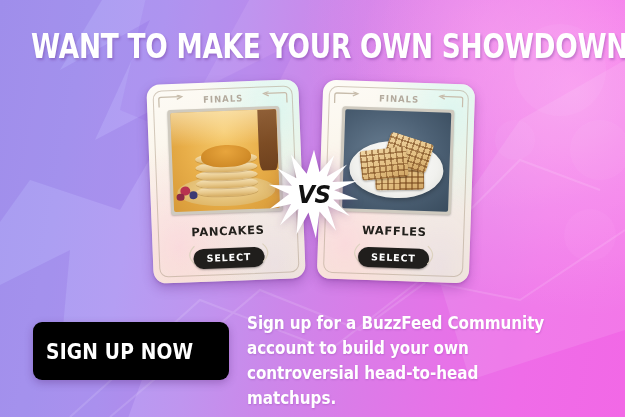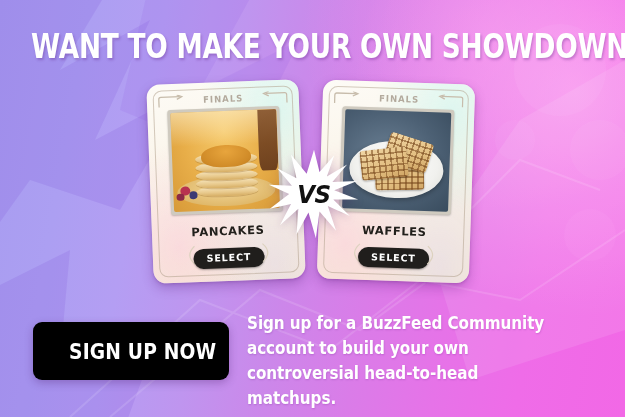--- a/index.html
+++ b/index.html
@@ -226,21 +226,21 @@
     transform:scaleX(0.92);
   }
 
   
   #signup-btn {
     position:absolute;
     left:33px; top:322px;
     width:196px; height:58px;
     background:#000000;
     border-radius:9px;
-    display:flex; align-items:center; justify-content:flex-end;
+    display:flex; align-items:center; justify-content:flex-start;
     cursor:pointer;
     box-shadow:0 3px 8px rgba(70,20,100,0.30);
   }
   #signup-label {
     color:#ffffff;
     font-family:"DejaVu Sans", sans-serif;
     font-weight:700;
     font-size:22px;
     letter-spacing:0.2px;
     transform:scaleX(0.85);

